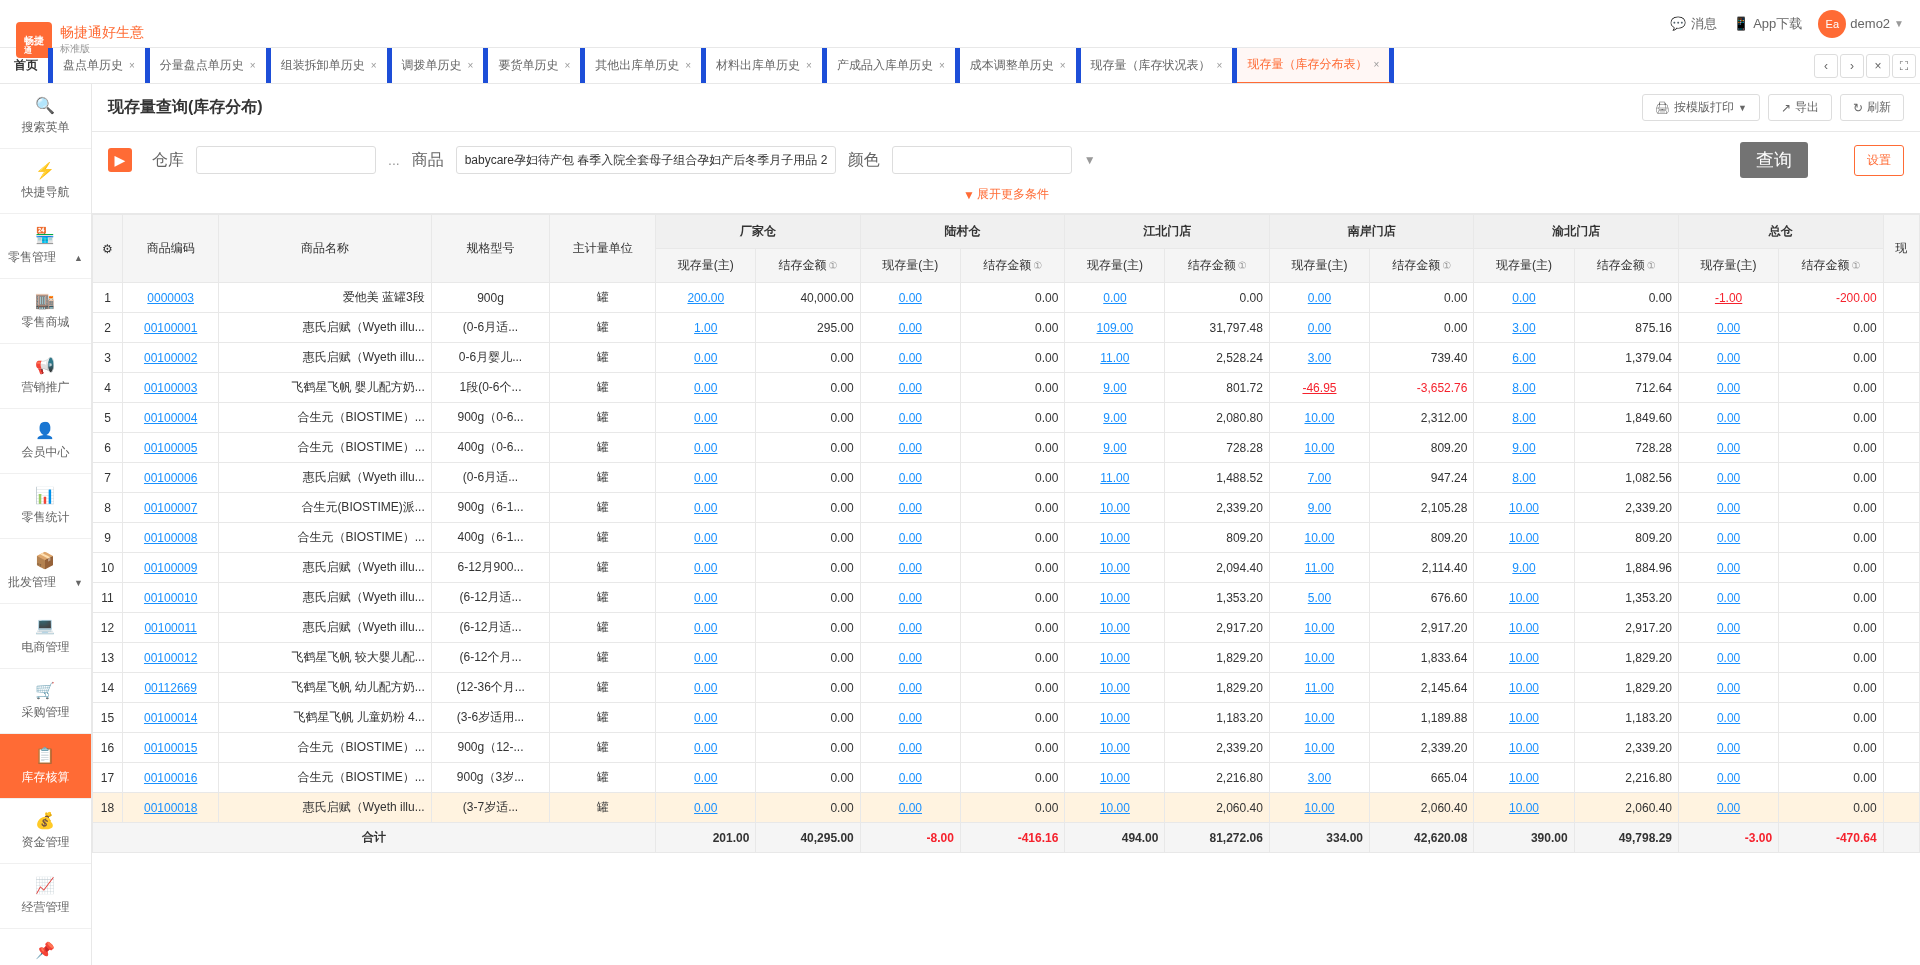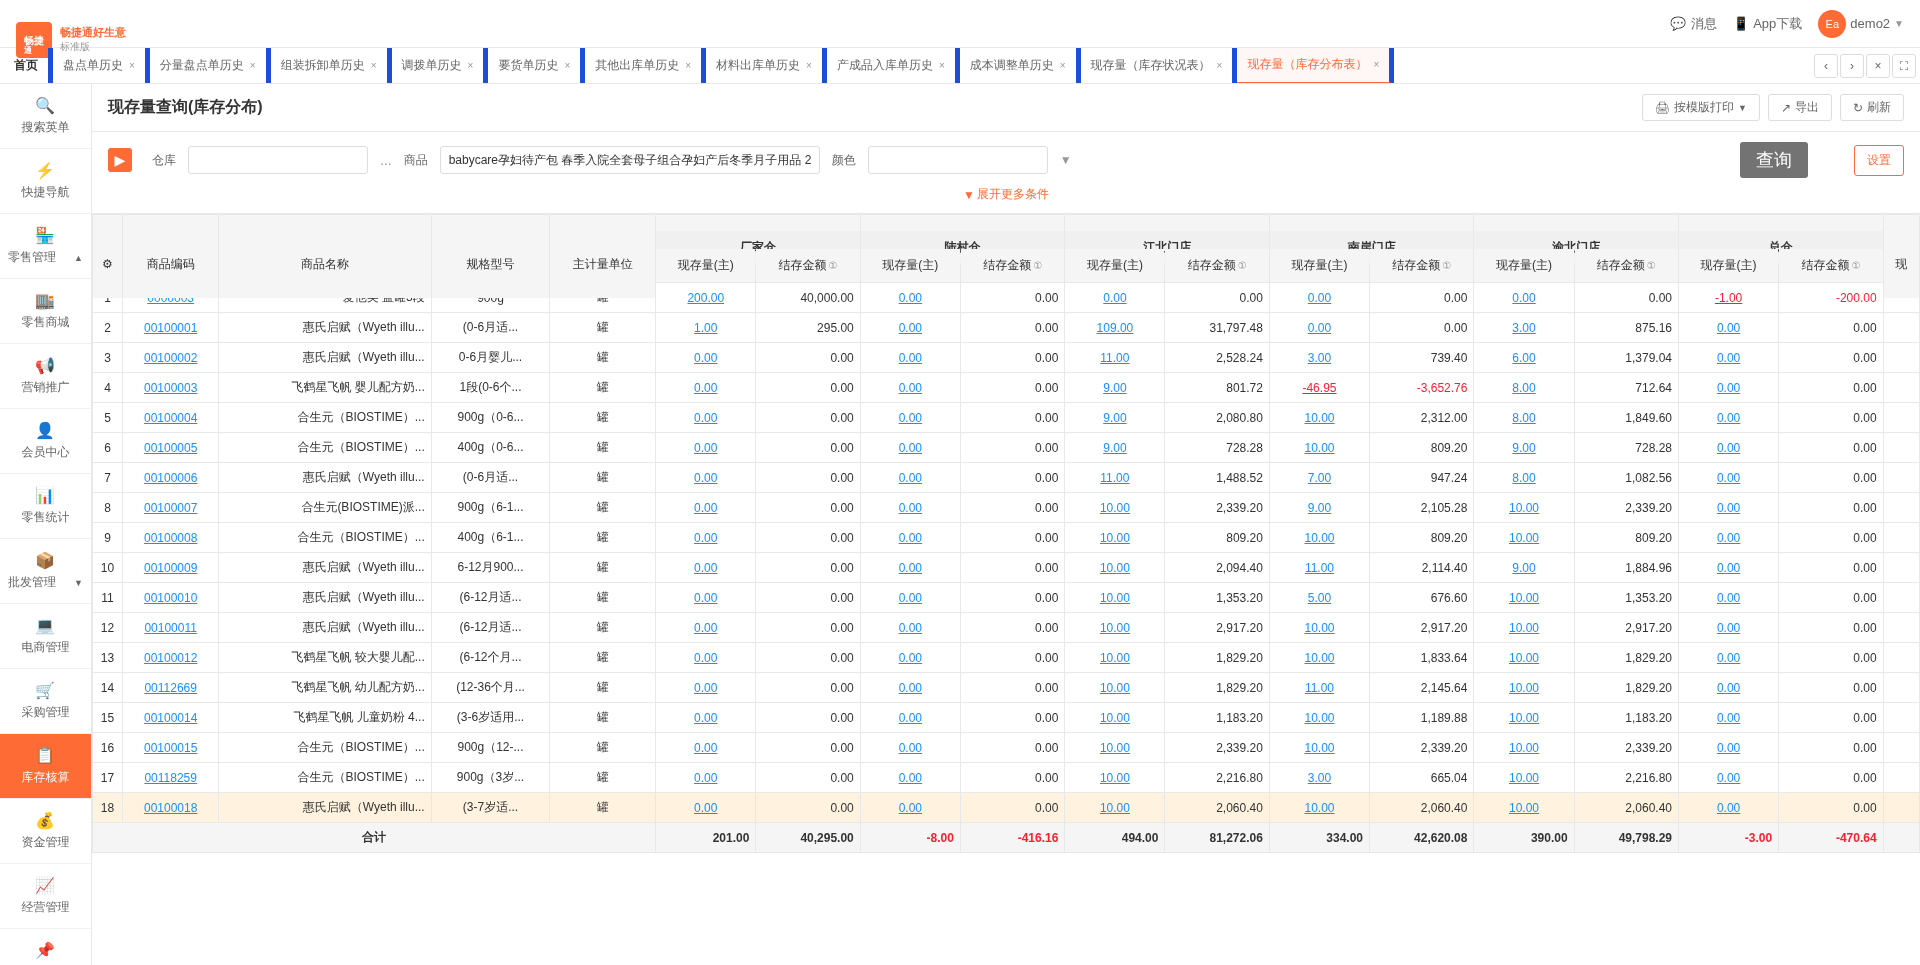--- a/index.html
+++ b/index.html
@@ -82,21 +82,21 @@
     .page-actions { display: flex; gap: 8px; }
     .action-btn { display: flex; align-items: center; gap: 4px; padding: 4px 12px; border: 1px solid #ddd; border-radius: 3px; cursor: pointer; font-size: 12px; color: #666; background: #fff; }
 
     
     .filter-area {
       background: #fff;
       padding: 10px 16px;
       border-bottom: 1px solid #e8e8e8;
     }
     .filter-row { display: flex; align-items: center; gap: 12px; margin-bottom: 8px; }
-    .filter-label { color: #666; font-size: 12px; white-space: nowrap; }
+    .filter-label { color: #666; font-size: 16px; white-space: nowrap; }
     .filter-input {
       height: 28px; border: 1px solid #ddd; border-radius: 3px;
       padding: 0 8px; font-size: 12px; color: #333; background: #fff;
       outline: none;
     }
     .filter-input.long { width: 380px; }
     .filter-input.medium { width: 180px; }
     .filter-ellipsis { color: #999; font-size: 14px; cursor: pointer; }
     .expand-btn { color: #ff6b35; font-size: 12px; cursor: pointer; display: flex; align-items: center; gap: 2px; }
     .search-btn { background: #737373; color: white; border: none; border-radius: 3px; padding: 6px 16px; cursor: pointer; font-size: 18px; }
@@ -104,21 +104,21 @@
     .expand-row { display: flex; align-items: center; justify-content: center; }
     .orange-arrow { width: 24px; height: 24px; background: #ff6b35; border-radius: 3px; color: white; display: flex; align-items: center; justify-content: center; cursor: pointer; margin-right: 8px; font-size: 14px; }
 
     
     .table-area { flex: 1; overflow: auto; background: #fff; }
     table { width: 100%; border-collapse: collapse; font-size: 12px; }
     thead tr { background: #f5f5f5; }
     thead th {
       padding: 8px 6px; text-align: center; border: 1px solid #e8e8e8;
       font-weight: normal; color: #333; white-space: nowrap;
-      position: sticky; top: 16px; background: #f5f5f5; z-index: 2;
+      position: sticky; top: 0; background: #f5f5f5; z-index: 2;
     }
     thead th.group-header { background: #f0f0f0; font-weight: bold; }
     tbody tr { border-bottom: 1px solid #e8e8e8; }
     tbody tr.highlight { background: #fff3e0; }
     td { padding: 6px 6px; text-align: center; border: 1px solid #e8e8e8; white-space: nowrap; color: #333; }
     td.left { text-align: right; }
     td.num { text-align: right; }
     td.red { color: #f5222d; }
     .col-num { color: #1890ff; text-decoration: underline; cursor: pointer; }
 
@@ -138,21 +138,21 @@
 <div class="top-bar">
   <div class="logo-area">
     <div class="logo-icon">
       <svg width="28" height="28" viewBox="0 0 28 28">
           <rect width="28" height="28" fill="#ff6b35" rx="4"></rect>
           <text x="4" y="18" font-size="10" fill="white" font-weight="bold">畅捷</text>
           <text x="4" y="27" font-size="8" fill="white">通</text>
         </svg>
     </div>
     <div>
-      <div style="font-size:11px;color:#ff6b35;font-weight:bold;">畅捷通好生意</div>
+      <div style="font-size:14px;color:#ff6b35;font-weight:normal;">畅捷通好生意</div>
       <div style="font-size:10px;color:#999;">标准版</div>
     </div>
   </div>
   <div class="top-right">
     <div class="top-right-item">
       <span>💬</span>
       <span>消息</span>
     </div>
     <div class="top-right-item">
       <span>📱</span>
@@ -641,21 +641,21 @@
               <td class="col-num">10.00</td>
               <td class="num">2,339.20</td>
               <td class="col-num">10.00</td>
               <td class="num">2,339.20</td>
               <td class="col-num">0.00</td>
               <td class="num">0.00</td>
               <td class=""></td>
             </tr>
             <tr>
               <td class="">17</td>
-              <td class="col-num">00118259</td>
+              <td class="col-num">00100016</td>
               <td class="left">合生元（BIOSTIME）...</td>
               <td class="">900g（3岁...</td>
               <td class="">罐</td>
               <td class="col-num">0.00</td>
               <td class="num">0.00</td>
               <td class="col-num">0.00</td>
               <td class="num">0.00</td>
               <td class="col-num">10.00</td>
               <td class="num">2,216.80</td>
               <td class="col-num">3.00</td>

